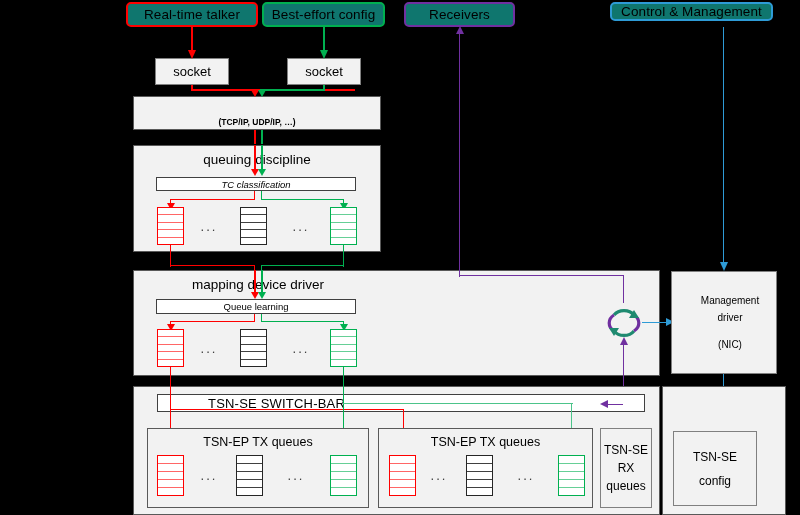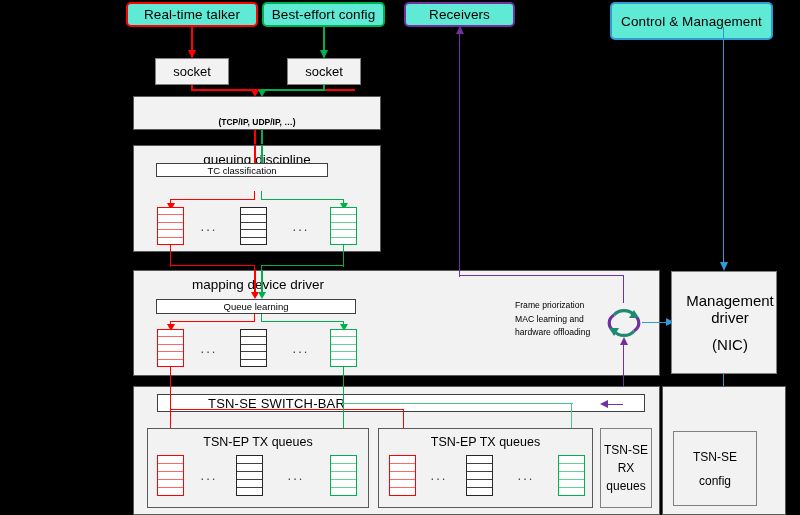--- a/index.html
+++ b/index.html
@@ -7,21 +7,21 @@
     position:relative;
     width:800px;height:515px;
     background:#000;
     font-family:"Liberation Sans", sans-serif;
     overflow:hidden;
   }
   .abs{position:absolute;box-sizing:border-box;}
 
   
   .actor{
-    background:#5eead4;
+    background:#0f766e;
     border-radius:5px;
     display:flex;align-items:center;justify-content:center;
     font-size:13.5px;color:#000;
     letter-spacing:.1px;
     white-space:nowrap;
   }
   .actor.red{border:2px solid #ff0000;}
   .actor.green{border:2px solid #00b050;}
   .actor.purple{border:2px solid #7030a0;}
   .actor.blue{border:2px solid #2e9bd6;}
@@ -98,41 +98,41 @@
   
   .note{
     position:absolute;
     font-size:8.6px;
     color:#000;
     line-height:13.5px;
     text-align:left;
     white-space:nowrap;
   }
 
-  .mgmt-line{font-size:15px;text-align:center;line-height:17px;padding-left:12px;}
+  .mgmt-line{font-size:10px;text-align:center;line-height:17px;padding-left:12px;}
   .stack-label{font-size:12px;text-align:center;line-height:18px;}
 </style>
 </head>
 <body>
 
 <div id="root">
 
   <div class="abs actor red" style="left:126px;top:2px;width:132px;height:25px;">
     <span>Real-time talker</span>
   </div>
 
   <div class="abs actor green" style="left:262px;top:2px;width:123px;height:25px;">
     <span>Best-effort config</span>
   </div>
 
   <div class="abs actor purple" style="left:404px;top:2px;width:111px;height:25px;">
     <span>Receivers</span>
   </div>
 
-  <div class="abs actor blue" style="left:610px;top:2px;width:163px;height:38px;text-align:center;">
+  <div class="abs actor blue" style="left:610px;top:2px;width:163px;height:19px;text-align:center;">
     <span>Control &amp; Management</span>
   </div>
 
   <div class="abs sqbox" style="left:155px;top:58px;width:74px;height:27px;">
     <span>socket</span>
   </div>
 
   <div class="abs sqbox" style="left:287px;top:58px;width:74px;height:27px;">
     <span>socket</span>
   </div>
@@ -162,21 +162,21 @@
 
   <div class="abs panel" style="left:133px;top:145px;width:248px;height:107px;">
     <div class="panel-title" style="top:6px;">queuing discipline</div>
   </div>
 
   <div class="ln v" style="left:254px;top:145px;height:27px;border-left-color:#ff0000;"></div>
   <div class="arrow down" style="left:250.5px;top:169px;border-top:7px solid #ff0000;"></div>
   <div class="ln v" style="left:261px;top:145px;height:27px;border-left-color:#00b050;"></div>
   <div class="arrow down" style="left:257.5px;top:169px;border-top:7px solid #00b050;"></div>
 
-  <div class="abs wbar" style="left:156px;top:163px;width:172px;height:14px;">
+  <div class="abs wbar" style="left:156px;top:177px;width:200px;height:14px;font-style:italic;">
     <span>TC classification</span>
   </div>
 
   <div class="ln h thin" style="left:170px;top:199px;width:85px;border-top-color:#ff0000;"></div>
   <div class="ln v thin" style="left:254px;top:191px;height:9px;border-left-color:#ff0000;"></div>
   <div class="ln v thin" style="left:170px;top:199px;height:6px;border-left-color:#ff0000;"></div>
   <div class="arrow down" style="left:167px;top:203px;border-top:7px solid #ff0000;"></div>
 
   <div class="ln v thin" style="left:261px;top:191px;height:9px;border-left-color:#00b050;"></div>
   <div class="ln h thin" style="left:261px;top:199px;width:83px;border-top-color:#00b050;"></div>
@@ -255,25 +255,20 @@
   </div>
   <div class="abs dots" style="left:288px;top:340px;width:26px;height:16px;">...</div>
   <div class="abs queue green" style="left:330px;top:329px;width:27px;height:38px;">
     <div></div>
       <div></div>
       <div></div>
       <div></div>
       <div></div>
   </div>
 
-  <div class="note" style="left:515px;top:299px;">
-    <div>Frame priorization</div>
-    <div>MAC learning  and</div>
-    <div>hardware offloading</div>
-  </div>
 
   <div class="abs" style="left:606px;top:302px;width:36px;height:42px;">
     <svg width="36" height="42" viewBox="0 0 36 42">
       <path d="M8 13 A12 10 0 0 1 28 13" fill="none" stroke="#1f8a70" stroke-width="3.2"></path>
       <path d="M28 29 A12 10 0 0 1 8 29" fill="none" stroke="#1f8a70" stroke-width="3.2"></path>
       <path d="M8 13 A12 10 0 0 0 8 29" fill="none" stroke="#7030a0" stroke-width="3.2"></path>
       <path d="M28 13 A12 10 0 0 1 28 29" fill="none" stroke="#7030a0" stroke-width="3.2"></path>
       <polygon points="28,8 33,16 23,16" fill="#1f8a70"></polygon>
       <polygon points="8,34 3,26 13,26" fill="#1f8a70"></polygon>
     </svg>

